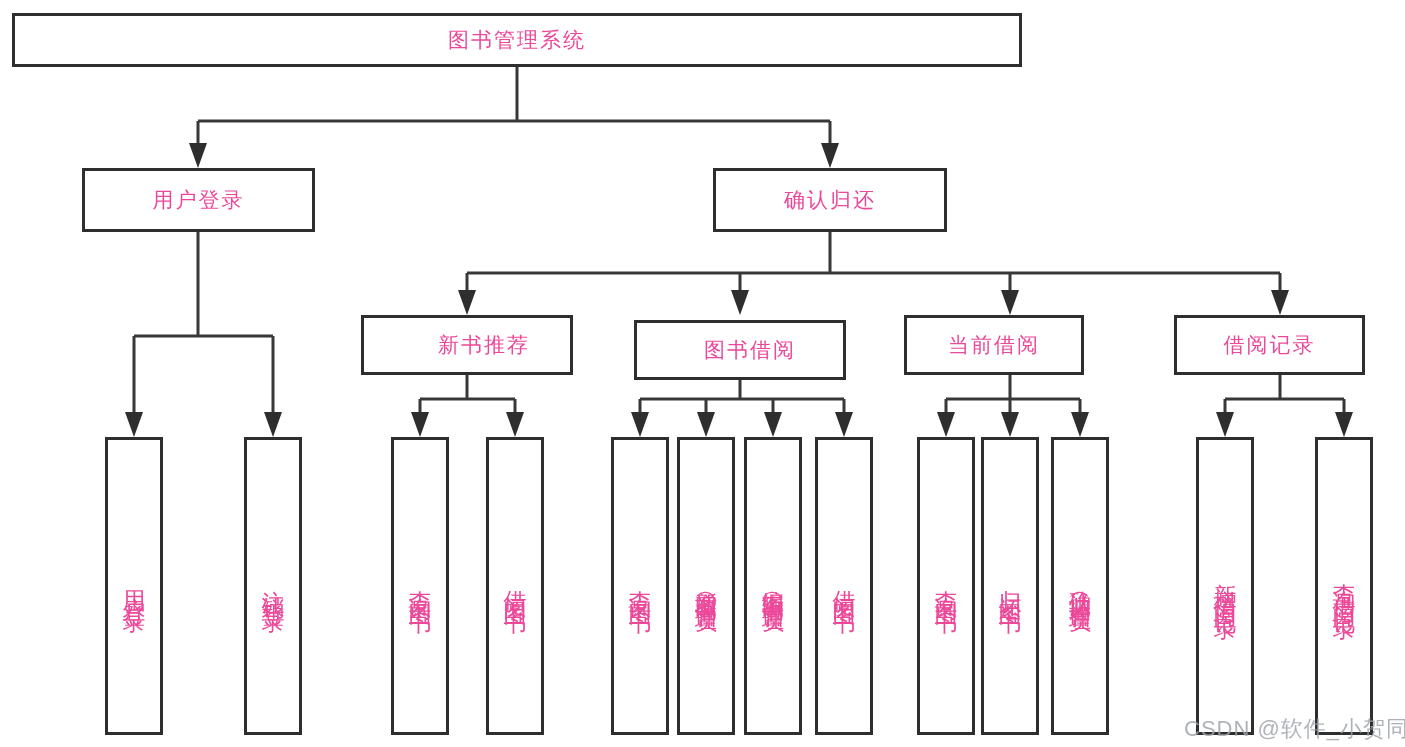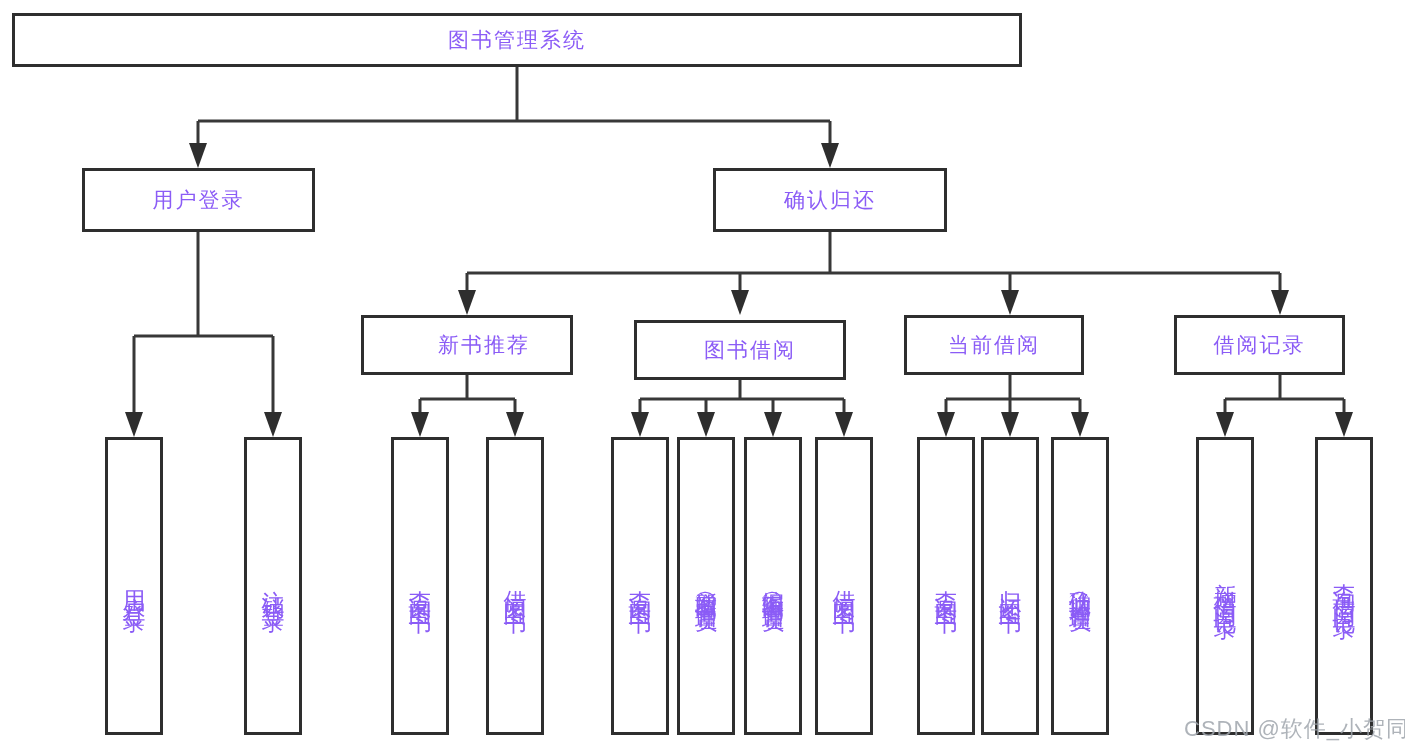--- a/index.html
+++ b/index.html
@@ -21,21 +21,21 @@
     top: 0;
     width: 1405px;
     height: 747px;
     pointer-events: none;
   }
   .box {
     position: absolute;
     box-sizing: border-box;
     border: 3px solid #2e2e2e;
     background: #ffffff;
-    color: #8b5cf6;
+    color: #ec4899;
     display: flex;
     align-items: center;
     justify-content: center;
     text-align: center;
     z-index: 2;
   }
   .h-box {
     font-size: 21px;
     letter-spacing: 2px;
     white-space: nowrap;
@@ -111,21 +111,21 @@
   </svg>
 
   <div class="box h-box" style="left:12px; top:13px; width:1010px; height:54px;">图书管理系统</div>
 
   <div class="box h-box" style="left:82px; top:168px; width:233px; height:64px;">用户登录</div>
   <div class="box h-box" style="left:713px; top:168px; width:234px; height:64px;">确认归还</div>
 
   <div class="box h-box" style="left:361px; top:315px; width:212px; height:60px;padding-left:34px;">新书推荐</div>
   <div class="box h-box" style="left:634px; top:320px; width:212px; height:60px;padding-left:20px;">图书借阅</div>
   <div class="box h-box" style="left:904px; top:315px; width:180px; height:60px;">当前借阅</div>
-  <div class="box h-box" style="left:1174px; top:315px; width:171px; height:60px;">借阅记录</div>
+  <div class="box h-box" style="left:1174px; top:315px; width:191px; height:60px;">借阅记录</div>
 
   <div class="box v-box" style="left:105px; top:437px; width:58px; height:298px;">用户登录</div>
   <div class="box v-box" style="left:244px; top:437px; width:58px; height:298px;">注销登录</div>
 
   <div class="box v-box" style="left:391px; top:437px; width:58px; height:298px;">查询图书</div>
   <div class="box v-box" style="left:486px; top:437px; width:58px; height:298px;">借阅图书</div>
 
   <div class="box v-box" style="left:611px; top:437px; width:58px; height:298px;">查询图书</div>
   <div class="box v-box long" style="left:677px; top:437px; width:58px; height:298px;">新增图书（管理员）</div>
   <div class="box v-box long" style="left:744px; top:437px; width:58px; height:298px;">编辑图书（管理员）</div>

